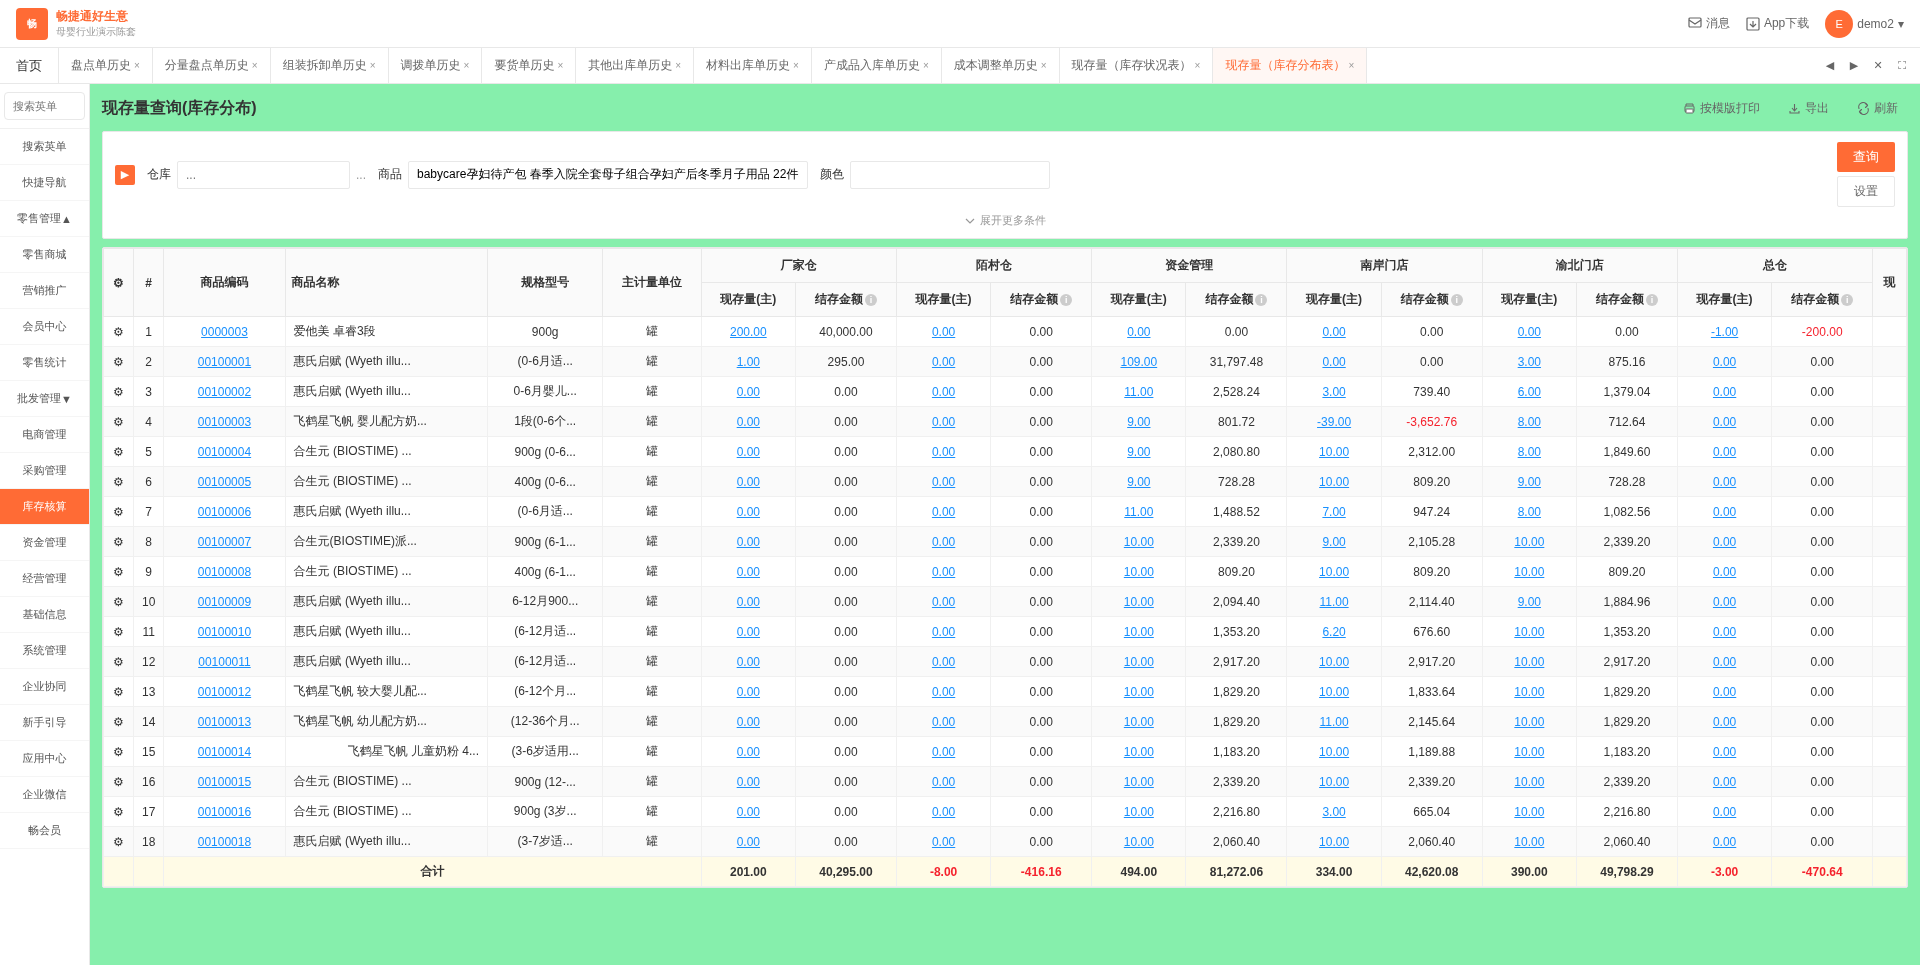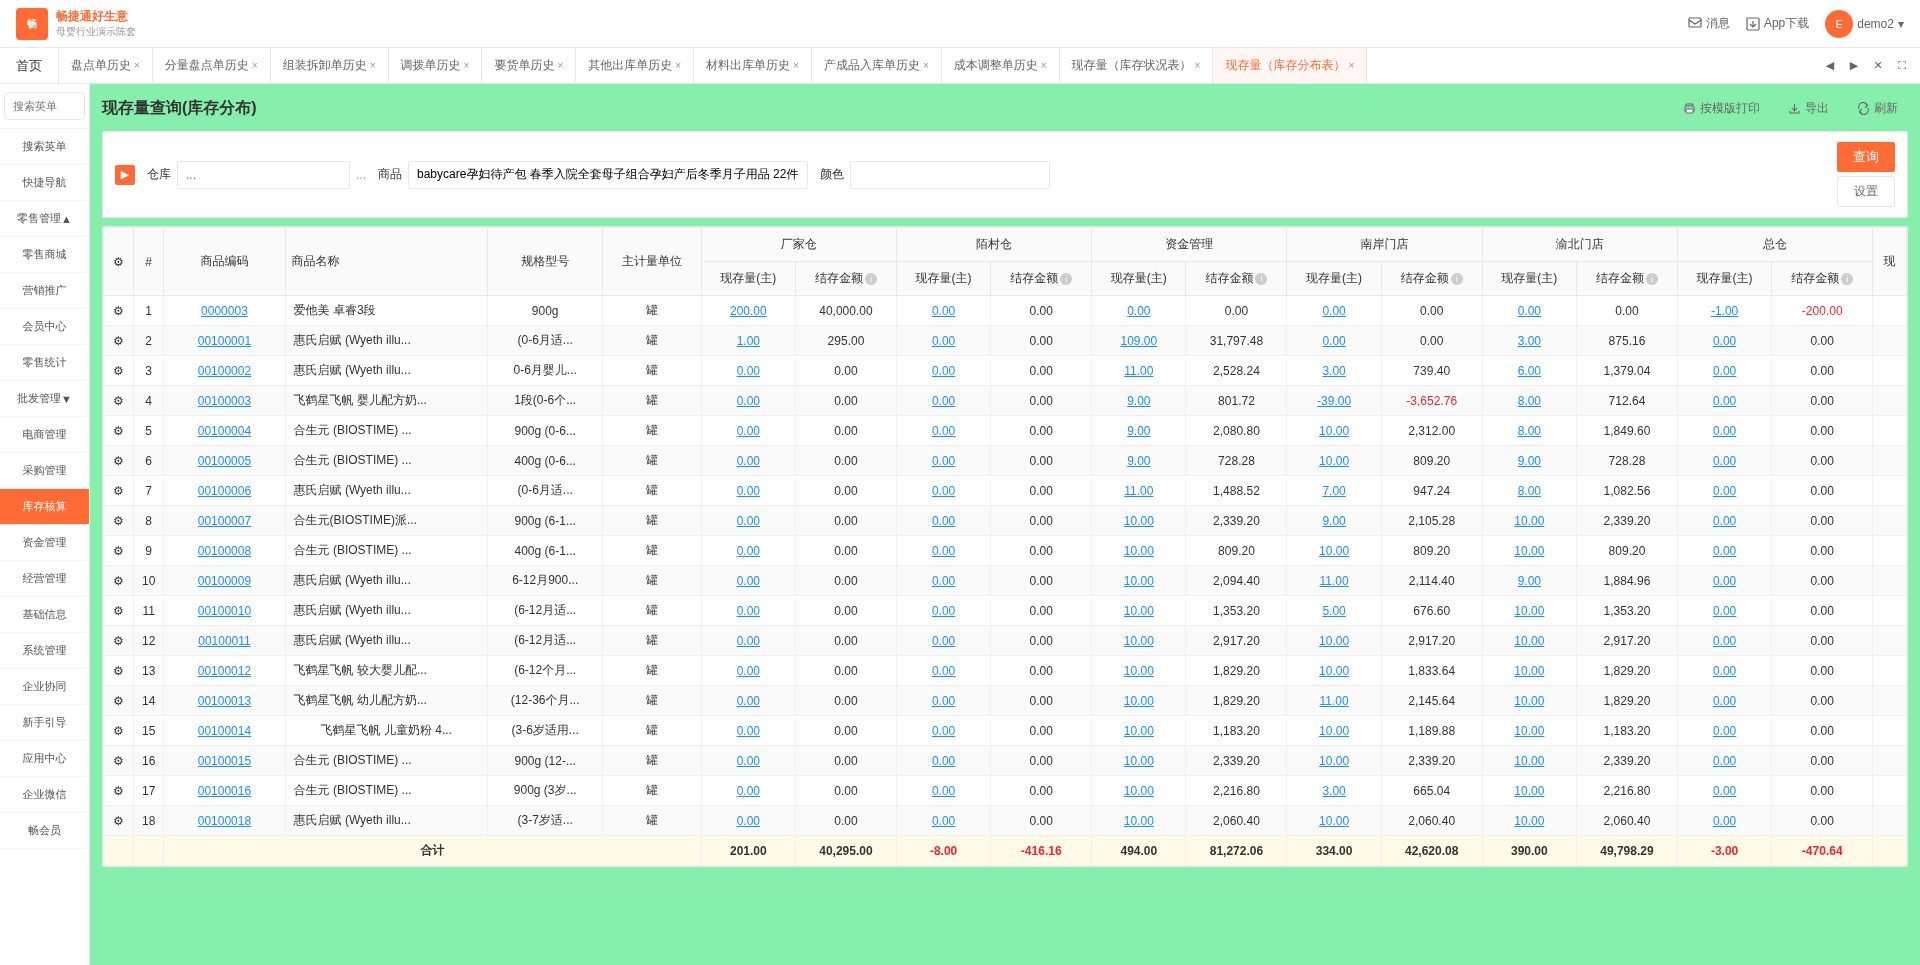--- a/index.html
+++ b/index.html
@@ -314,21 +314,21 @@
     .th-group {
       background: #fafafa;
     }
     .th-main {
       background: #fafafa;
     }
     th {
       padding: 8px 6px;
       text-align: center;
       border: 1px solid #e8e8e8;
-      font-weight: 400;
+      font-weight: 700;
       white-space: nowrap;
       color: #333;
     }
     td {
       padding: 6px 8px;
       text-align: center;
       border: 1px solid #f0f0f0;
       white-space: nowrap;
     }
     .summary-row td {
@@ -541,20 +541,26 @@
       <div class="filter-field">
         <span class="filter-label">颜色</span>
         <input class="filter-input filter-input-color" type="text" style="">
       </div>
       <div style="margin-left:auto;display:flex;gap:4px;">
         <div class="filter-actions">
           <button class="query-btn">查询</button>
           <button class="settings-btn">设置</button>
         </div>
       </div>
+    </div>
+    <div class="expand-btn">
+      <svg width="12" height="12" viewBox="0 0 12 12">
+        <path d="M2 4l4 4 4-4" stroke="#999" stroke-width="1.2" fill="none"></path>
+      </svg>
+      <span>展开更多条件</span>
     </div>
   </div>
 
   <div class="table-wrapper">
     <table>
       <thead>
         <tr class="th-group">
           <th rowspan="2" class="th-gear">⚙</th>
           <th rowspan="2" class="th-number">#</th>
           <th rowspan="2" class="col-code">商品编码</th>
@@ -801,21 +807,21 @@
     <td class="text-link">00100010</td>
     <td style="text-align:left;">惠氏启赋 (Wyeth illu...</td>
     <td>(6-12月适...</td>
     <td>罐</td>
     <td class="text-link">0.00</td>
     <td>0.00</td>
     <td class="text-link">0.00</td>
     <td>0.00</td>
     <td class="text-link">10.00</td>
     <td>1,353.20</td>
-    <td class="text-link">5.00</td>
+    <td class="text-link">6.20</td>
     <td class="">676.60</td>
     <td class="text-link">10.00</td>
     <td>1,353.20</td>
     <td class="text-link">0.00</td>
     <td class="">0.00</td>
     <td></td>
   </tr>
           <tr class="row-even">
     <td style="cursor:pointer;">⚙</td>
     <td>12</td>
@@ -876,21 +882,21 @@
     <td class="text-link">10.00</td>
     <td>1,829.20</td>
     <td class="text-link">0.00</td>
     <td class="">0.00</td>
     <td></td>
   </tr>
           <tr class="row-odd">
     <td style="cursor:pointer;">⚙</td>
     <td>15</td>
     <td class="text-link">00100014</td>
-    <td style="text-align:center;">飞鹤星飞帆 儿童奶粉 4...</td>
+    <td style="text-align:right;">飞鹤星飞帆 儿童奶粉 4...</td>
     <td>(3-6岁适用...</td>
     <td>罐</td>
     <td class="text-link">0.00</td>
     <td>0.00</td>
     <td class="text-link">0.00</td>
     <td>0.00</td>
     <td class="text-link">10.00</td>
     <td>1,183.20</td>
     <td class="text-link">10.00</td>
     <td class="">1,189.88</td>

